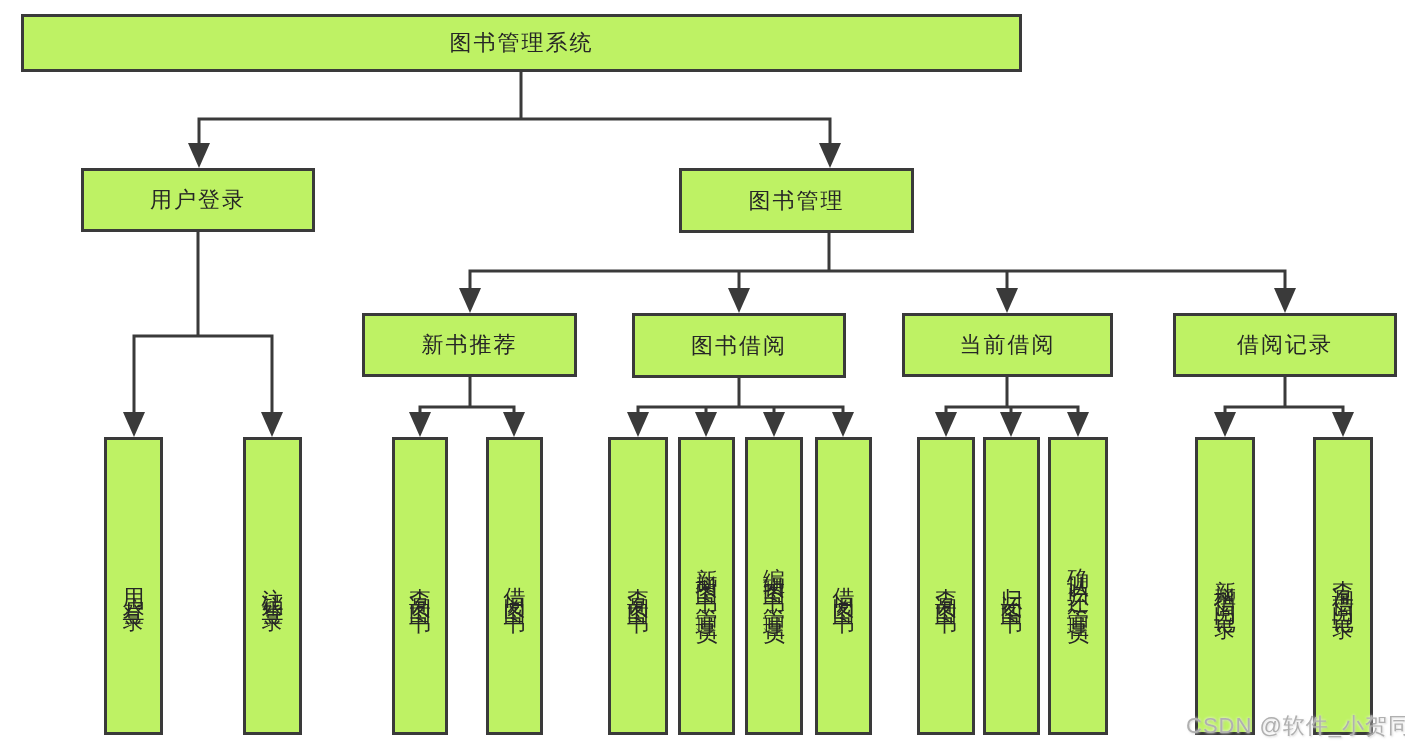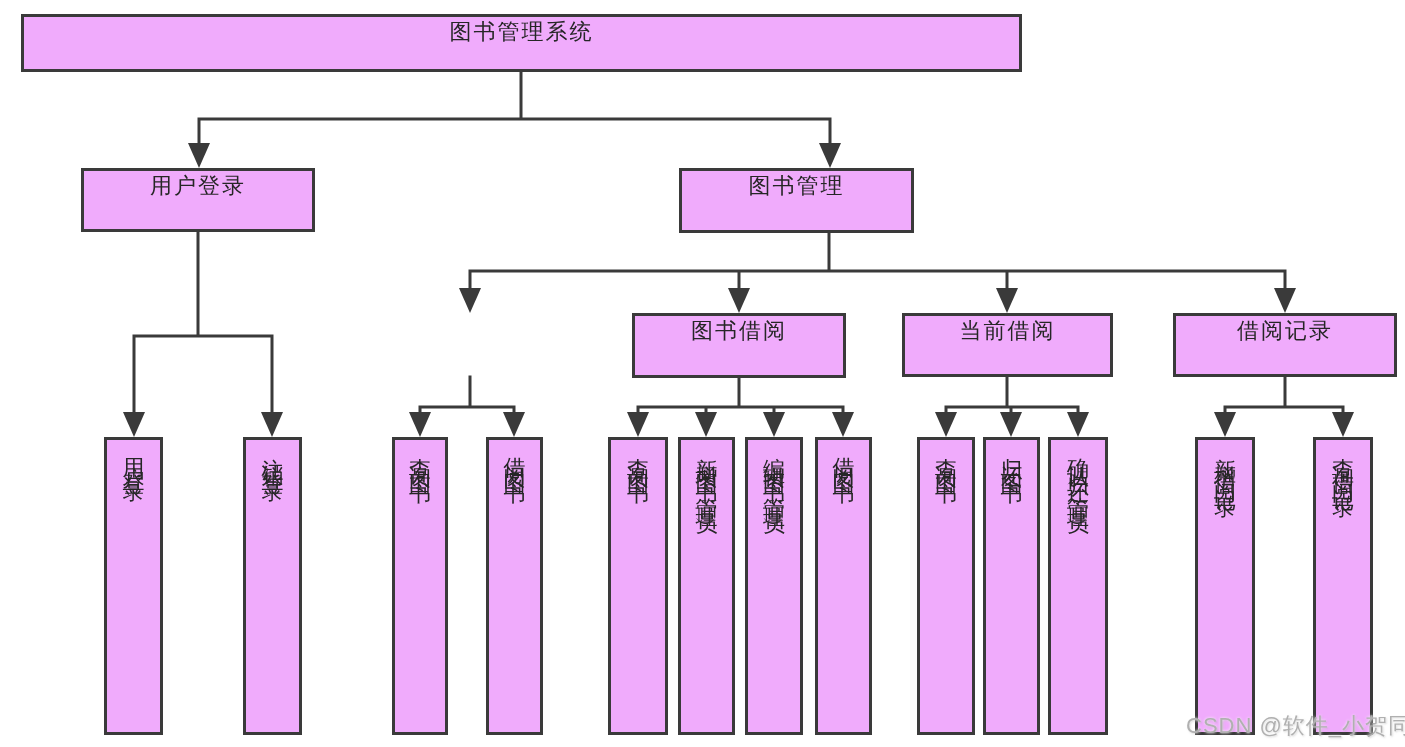--- a/index.html
+++ b/index.html
@@ -16,22 +16,23 @@
   }
   svg.connectors {
     position: absolute; left: 0; top: 0;
     width: 1405px; height: 747px;
     pointer-events: none;
   }
   .box {
     position: absolute;
     box-sizing: border-box;
     border: 3px solid #3a3a3a;
-    background: #f0abfc;
+    background: #bef264;
     display: flex;
+    align-items: center;
     justify-content: center;
     color: #262626;
   }
   .hlabel {
     font-size: 22px;
     letter-spacing: 2px;
     white-space: nowrap;
   }
   .vlabel {
     writing-mode: vertical-rl;
@@ -101,20 +102,23 @@
     <span class="hlabel">图书管理系统</span>
   </div>
 
   <div class="box" style="left:81px; top:168px; width:234px; height:64px;">
     <span class="hlabel">用户登录</span>
   </div>
   <div class="box" style="left:679px; top:168px; width:235px; height:65px;">
     <span class="hlabel">图书管理</span>
   </div>
 
+  <div class="box" style="left:362px; top:313px; width:215px; height:64px;">
+    <span class="hlabel">新书推荐</span>
+  </div>
   <div class="box" style="left:902px; top:313px; width:211px; height:64px;">
     <span class="hlabel">当前借阅</span>
   </div>
   <div class="box" style="left:632px; top:313px; width:214px; height:65px;">
     <span class="hlabel">图书借阅</span>
   </div>
   <div class="box" style="left:1173px; top:313px; width:224px; height:64px;">
     <span class="hlabel">借阅记录</span>
   </div>
 

